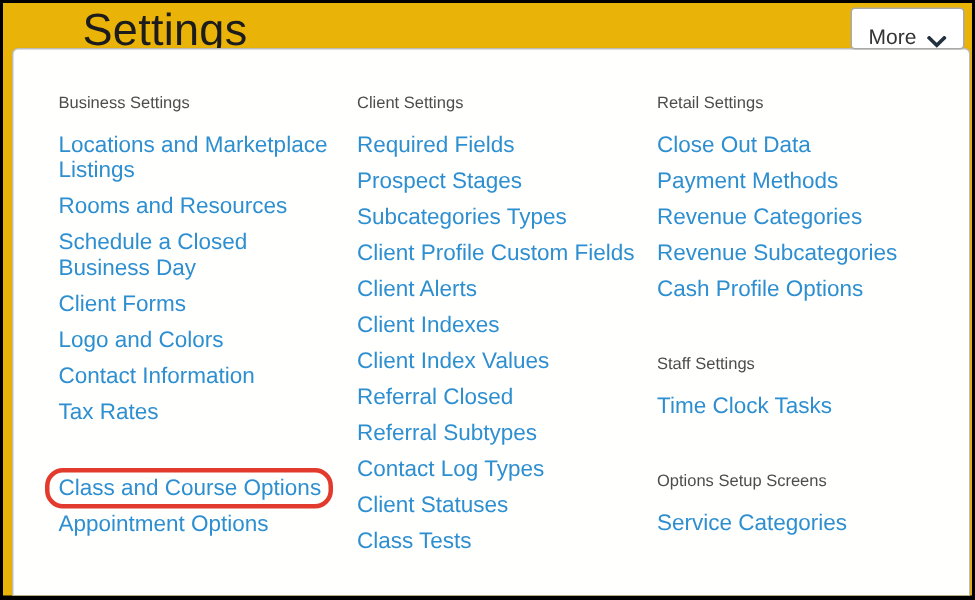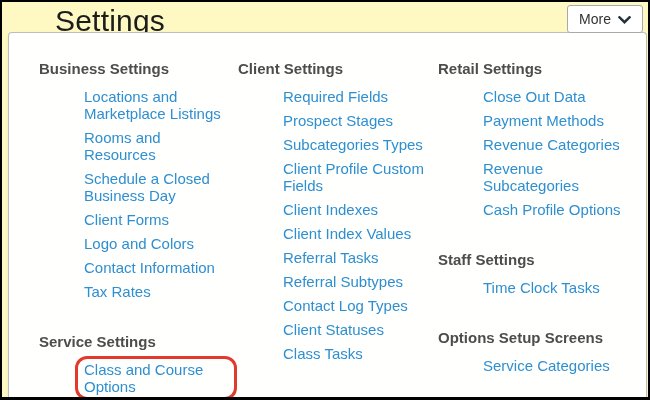--- a/index.html
+++ b/index.html
@@ -4,21 +4,21 @@
 <style>
   html, body { margin: 0; padding: 0; background: #ffffff; }
   * { box-sizing: border-box; }
 
   .frame {
     position: relative;
     width: 650px;
     height: 400px;
     border: 2px solid #000;
     border-bottom-width: 3px;
-    background: #fef9c3;
+    background: #eab308;
     overflow: hidden;
     font-family: "Liberation Sans", "DejaVu Sans", sans-serif;
   }
 
   
   .page-title {
     position: absolute;
     left: 53px;
     top: 2px;
     margin: 0;
@@ -31,21 +31,21 @@
   .more-button {
     position: absolute;
     left: 565px;
     top: 3px;
     width: 76px;
     height: 28px;
     background: #ffffff;
     border: 1px solid #a9a9a9;
     border-radius: 3px;
     display: flex;
-    align-items: center;
+    align-items: flex-end;
     justify-content: center;
     gap: 7px;
     font-family: inherit;
     font-size: 14px;
     color: #333333;
     cursor: pointer;
     padding: 0;
     z-index: 3;
   }
   .more-button .chevron { display: inline-flex; margin-top: 2px; }
@@ -65,38 +65,37 @@
     box-shadow: 0 1px 3px rgba(0,0,0,0.06);
   }
   .col { position: absolute; top: 28px; }
   .col-0 { left: 30px;  width: 190px; }
   .col-1 { left: 229px; width: 196px; }
   .col-2 { left: 429px; width: 205px; }
 
   .section { display: block; }
   .section + .section { margin-top: 34px; }
   .sec-heading {
-    font-size: 15px;
-    font-weight: 700;
+    font-size: 11px;
+    font-weight: 400;
     color: var(--heading-color, #4d4d4d);
     line-height: 16px;
     margin-bottom: 11px;
   }
   .link {
     display: block;
     position: relative;
     font-size: 15px;
     line-height: 17px;
     color: var(--link-color, #2e8fd0);
     text-decoration: none;
     margin-bottom: 7px;
     cursor: pointer;
     width: fit-content;
     max-width: 100%;
-    margin-left: 45px;
   }
   .link.highlighted::after {
     content: "";
     position: absolute;
     left: -9px;
     right: -8px;
     top: -5px;
     bottom: -5px;
     border: 3px solid var(--highlight-color, #e23b2e);
     border-radius: 12px;
@@ -125,39 +124,39 @@
           <div class="sec-heading">Business Settings</div>
           <a class="link">Locations and Marketplace Listings</a>
           <a class="link">Rooms and Resources</a>
           <a class="link">Schedule a Closed Business Day</a>
           <a class="link">Client Forms</a>
           <a class="link">Logo and Colors</a>
           <a class="link">Contact Information</a>
           <a class="link">Tax Rates</a>
         </div>
         <div class="section">
-          <div class="sec-heading">Service Settings</div>
           <a class="link highlighted">Class and Course Options</a>
           <a class="link">Appointment Options</a>
         </div>
       </div>
       <div class="col col-1">
         <div class="section">
           <div class="sec-heading">Client Settings</div>
           <a class="link">Required Fields</a>
           <a class="link">Prospect Stages</a>
           <a class="link">Subcategories Types</a>
           <a class="link">Client Profile Custom Fields</a>
+          <a class="link">Client Alerts</a>
           <a class="link">Client Indexes</a>
           <a class="link">Client Index Values</a>
-          <a class="link">Referral Tasks</a>
+          <a class="link">Referral Closed</a>
           <a class="link">Referral Subtypes</a>
           <a class="link">Contact Log Types</a>
           <a class="link">Client Statuses</a>
-          <a class="link">Class Tasks</a>
+          <a class="link">Class Tests</a>
         </div>
       </div>
       <div class="col col-2">
         <div class="section">
           <div class="sec-heading">Retail Settings</div>
           <a class="link">Close Out Data</a>
           <a class="link">Payment Methods</a>
           <a class="link">Revenue Categories</a>
           <a class="link">Revenue Subcategories</a>
           <a class="link">Cash Profile Options</a>

